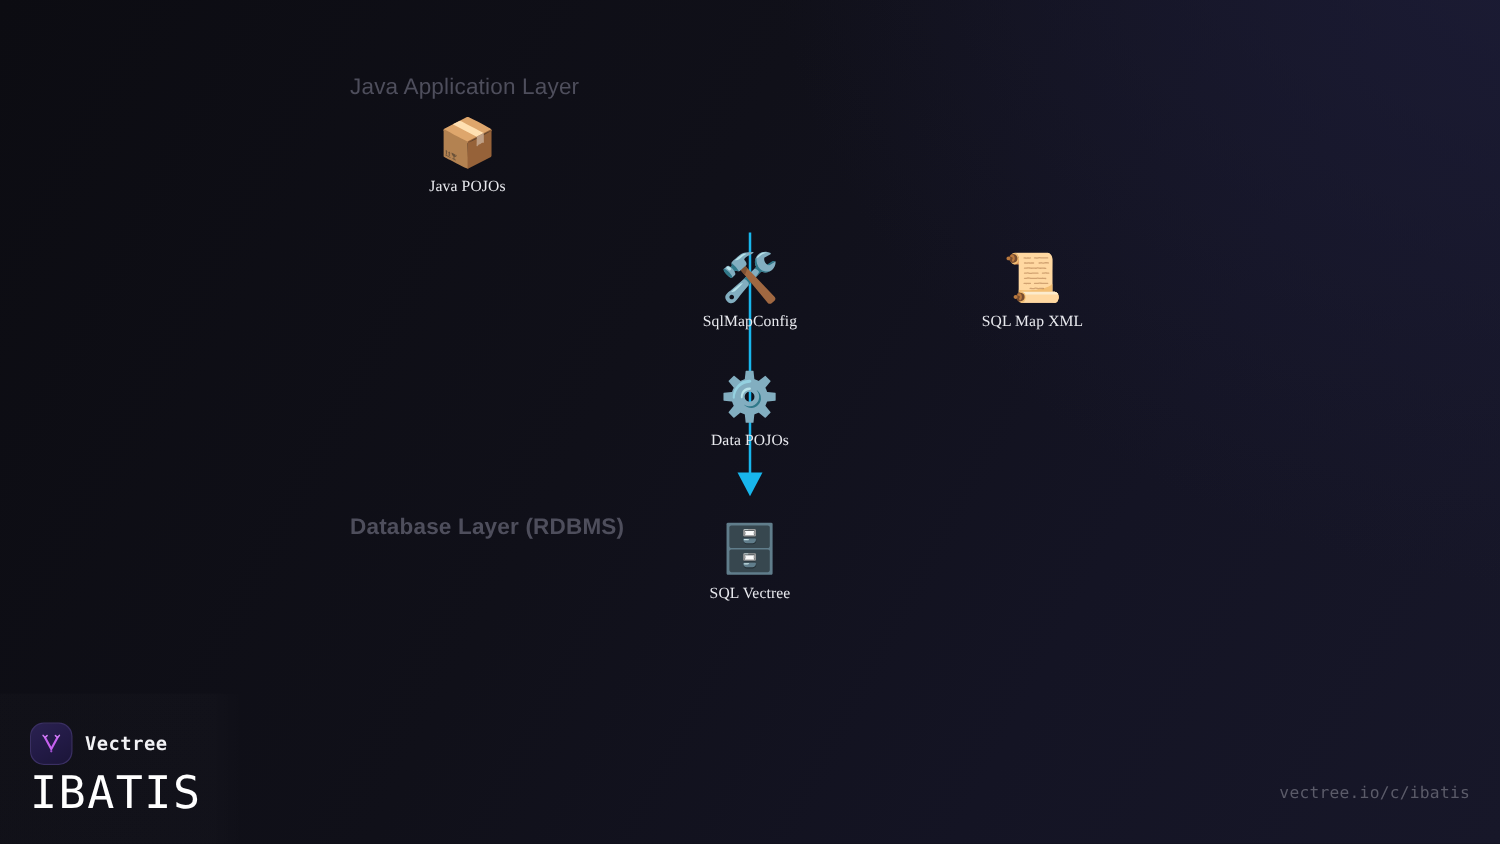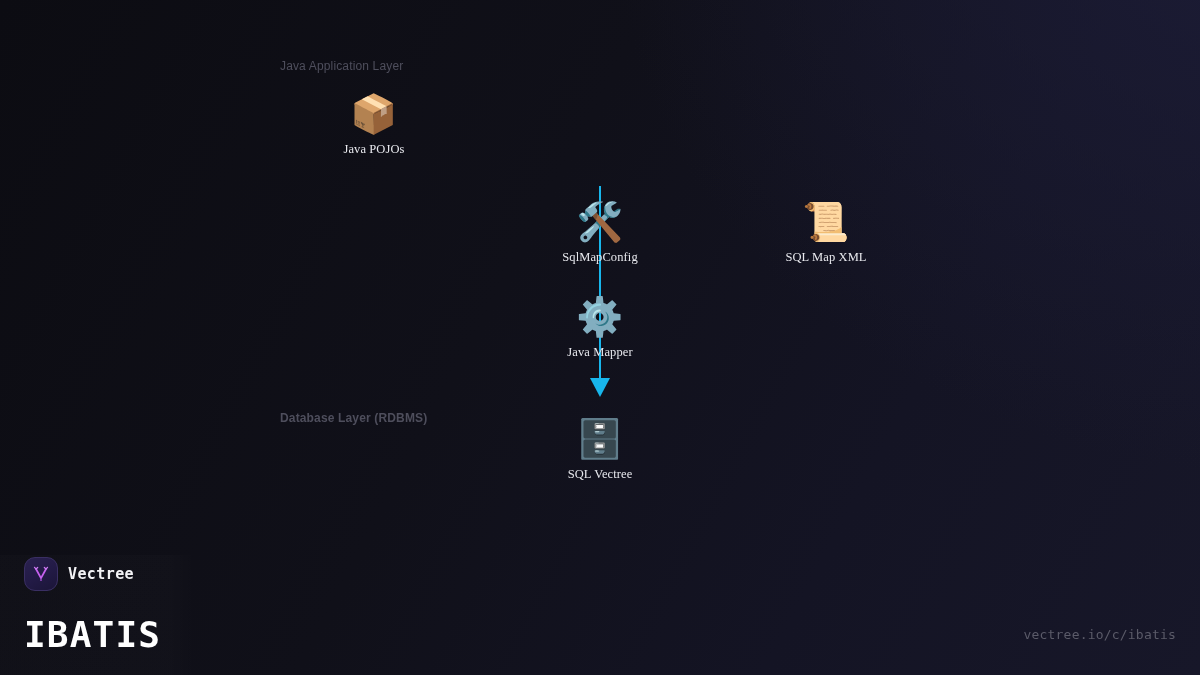--- a/index.html
+++ b/index.html
@@ -37,21 +37,21 @@
 
   
   #diagram {
     position: absolute;
     inset: 0;
   }
 
   .layer-label {
     position: absolute;
     color: #4e4e5c;
-    font-size: 12px;
+    font-size: 18px;
     letter-spacing: 0.15px;
     white-space: nowrap;
   }
 
   .node {
     position: absolute;
     width: 150px;
     margin-left: -75px;
     text-align: center;
   }
@@ -106,25 +106,25 @@
     box-sizing: border-box;
   }
   #brand-name {
     color: #f2f2f5;
     font-family: "DejaVu Sans Mono", "Liberation Mono", monospace;
     font-size: 15px;
     font-weight: 700;
     letter-spacing: 0.4px;
   }
   #page-title {
-    margin-top: 24px;
+    margin-top: 3px;
     color: #ffffff;
     font-family: "DejaVu Sans Mono", "Liberation Mono", monospace;
     font-size: 36px;
-    font-weight: 700;
+    font-weight: 400;
     letter-spacing: 1.2px;
     line-height: 40px;
     white-space: nowrap;
   }
   #footer-url {
     position: absolute;
     right: 24px;
     bottom: 33px;
     color: #5b5b69;
     font-family: "DejaVu Sans Mono", "Liberation Mono", monospace;
@@ -164,21 +164,21 @@
       <span class="node-label">SqlMapConfig</span>
     </div>
 
     <div class="node" style="left:826px; top:200px;">
       <span class="glyph">📜</span>
       <span class="node-label">SQL Map XML</span>
     </div>
 
     <div class="node" style="left:600px; top:295px;">
       <span class="glyph">⚙️</span>
-      <span class="node-label">Java Mapper</span>
+      <span class="node-label">Data POJOs</span>
     </div>
 
     <div class="node" style="left:600px; top:417px;">
       <span class="glyph">🗄️</span>
       <span class="node-label">SQL Vectree</span>
     </div>
 
   </div>
 
   <div id="footer-brand">

